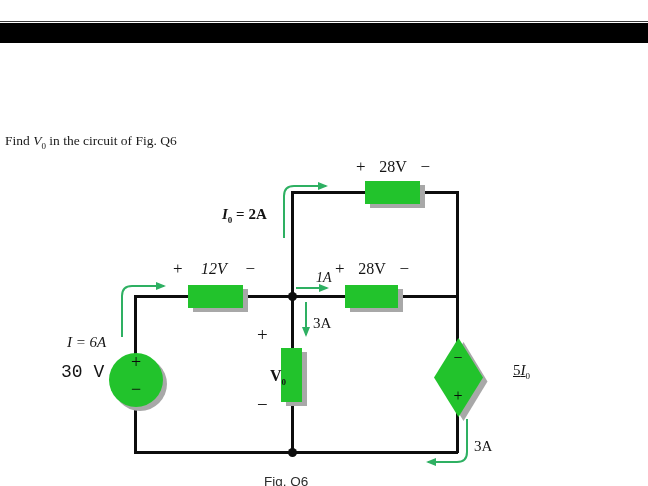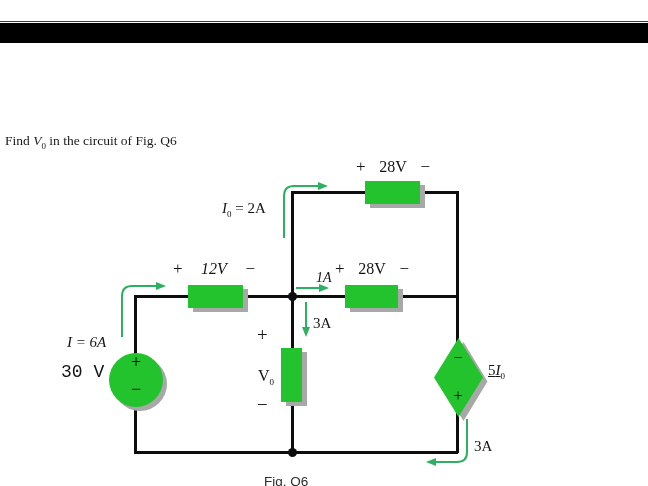--- a/index.html
+++ b/index.html
@@ -29,21 +29,21 @@
   .polarity{
     position:absolute;font-size:18px;line-height:16px;color:#0a0a0a;
     font-family:"Liberation Serif","DejaVu Serif",serif;text-align:center;width:18px;
   }
   
   .plab{position:absolute;display:flex;justify-content:space-between;align-items:baseline;
         font-size:16px;line-height:17px;white-space:nowrap;color:#141414;}
   .plab .pm{font-size:17px;}
   .lab{position:absolute;font-size:15px;line-height:16px;white-space:nowrap;color:#141414;}
   .it{font-style:italic;}
-  .v0lab{font-weight:normal;font-size:16px;}
+  .v0lab{font-weight:bold;font-size:16px;margin-left:12px;}
   .caption{position:absolute;left:264px;top:474px;font-size:13.5px;line-height:16px;
            font-family:"Liberation Sans","DejaVu Sans",sans-serif;color:#2c2c2c;}
   svg.overlay{position:absolute;left:0;top:0;pointer-events:none;}
 </style>
 </head>
 <body>
 
 <div id="canvas">
 
   <div class="topline"></div>
@@ -104,41 +104,41 @@
     <span class="it">12V</span>
     <span class="pm">−</span>
   </div>
 
   <div class="plab" style="left:335px;top:260px;width:74px;">
     <span class="pm">+</span>
     <span>28V</span>
     <span class="pm">−</span>
   </div>
 
-  <div class="lab" style="left:222px;top:200px;">
+  <div class="lab" style="left:222px;top:206px;font-weight:bold;">
     <span class="it">I</span><sub class="s">0</sub><span> = 2A</span>
   </div>
 
   <div class="lab it" style="left:67px;top:303px;margin-top:31px;">
     <span>I</span><span> = 6A</span>
   </div>
 
   <div class="lab it" style="left:316px;top:270px;font-size:14px;">1A</div>
 
   <div class="lab" style="left:313px;top:315px;">3A</div>
 
   <div class="lab" style="left:257px;top:327px;font-size:19px;">+</div>
   <div class="lab v0lab" style="left:258px;top:368px;">
     <span>V</span><sub class="s">0</sub>
   </div>
   <div class="lab" style="left:257px;top:397px;font-size:19px;">−</div>
 
   <div class="lab" style="left:61px;top:364px;font-size:18px;font-family:Liberation Mono, monospace;">30 V</div>
 
-  <div class="lab" style="left:488px;top:362px;text-decoration:underline;">
+  <div class="lab" style="left:513px;top:362px;text-decoration:underline;">
     <span>5</span><span class="it">I</span><sub class="s">0</sub>
   </div>
 
   <div class="lab" style="left:474px;top:438px;">3A</div>
 
   <div class="caption">Fig. Q6</div>
 
 </div>
 
 </body></html>

